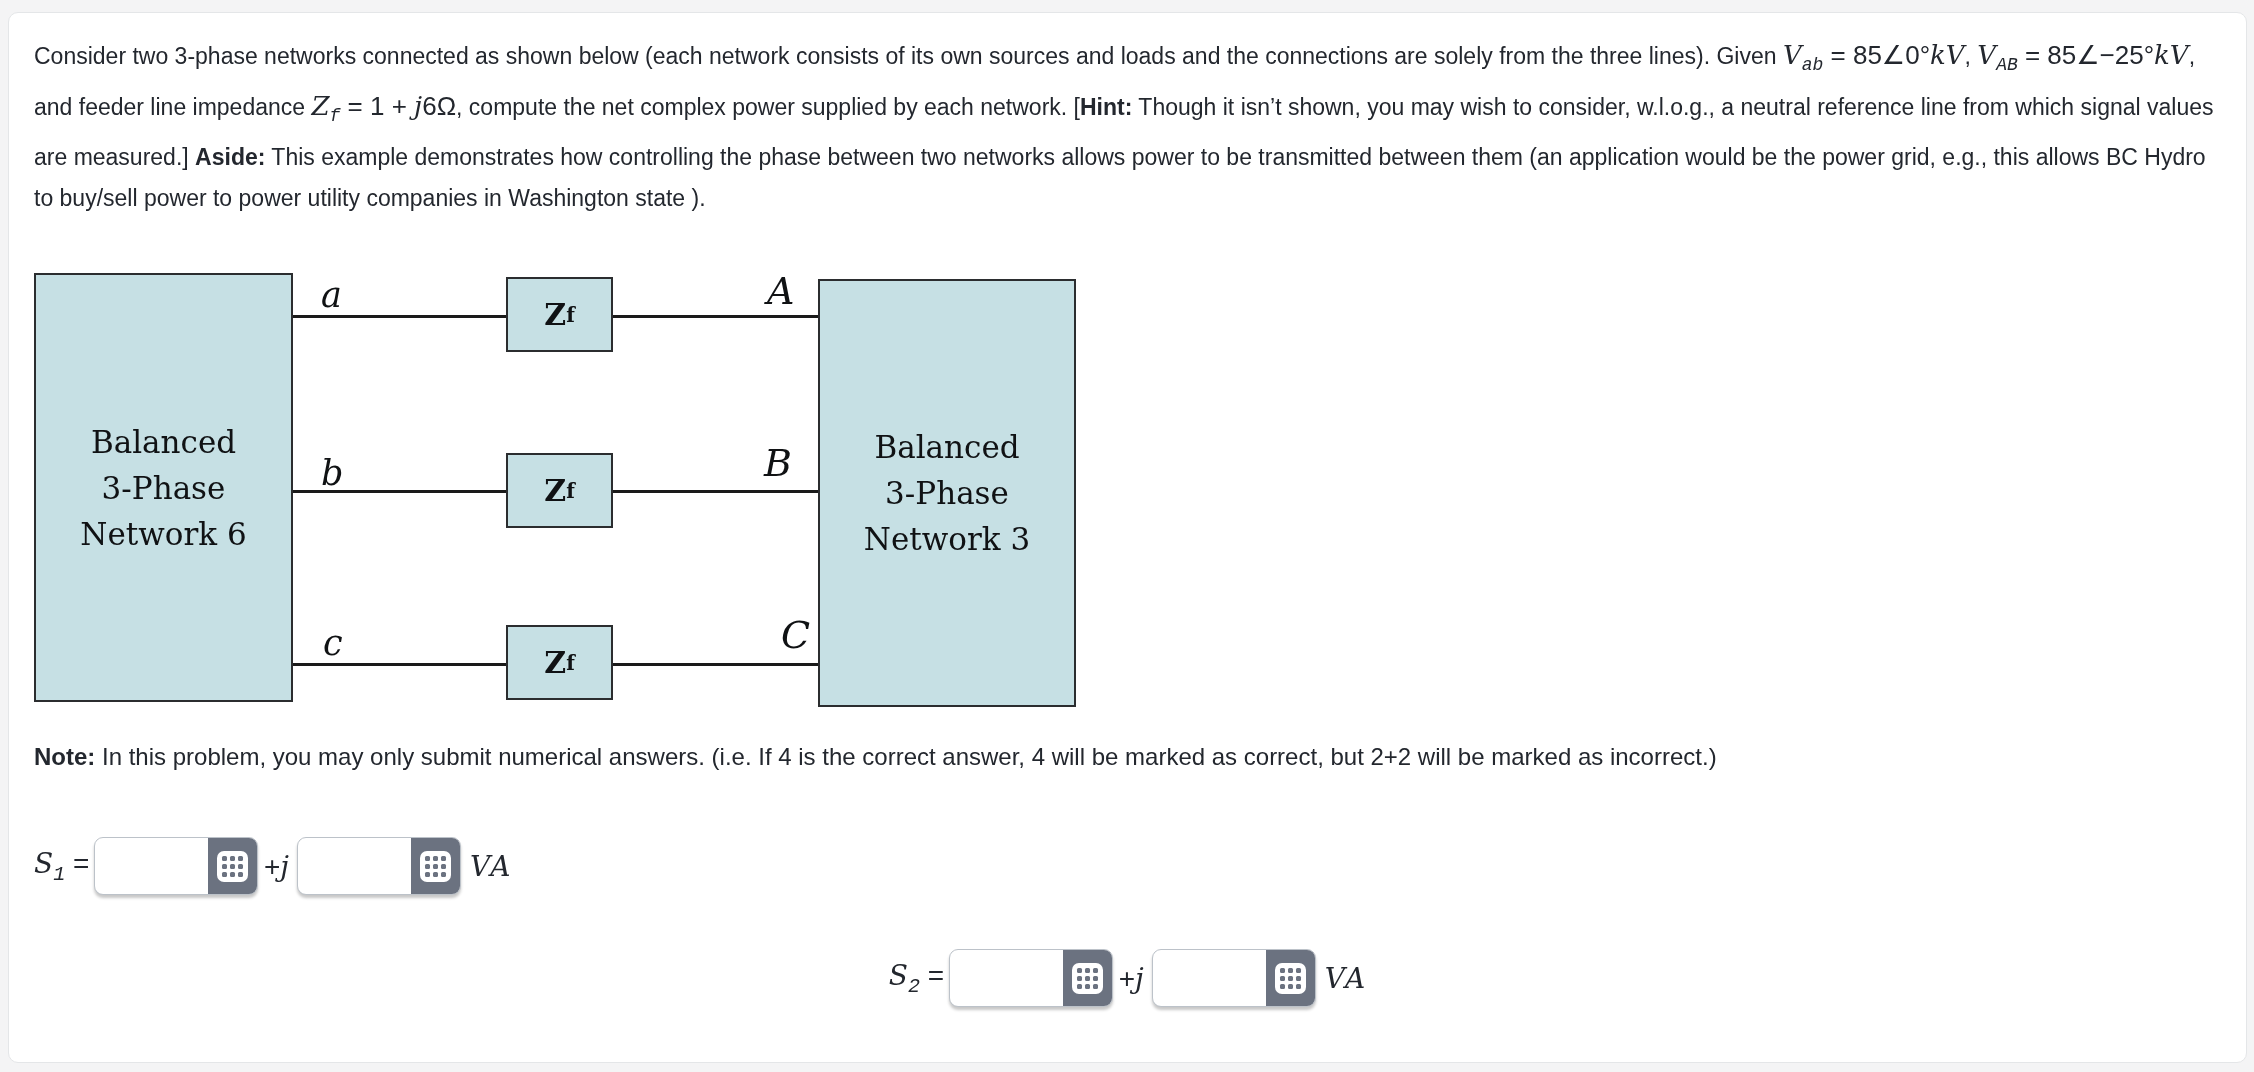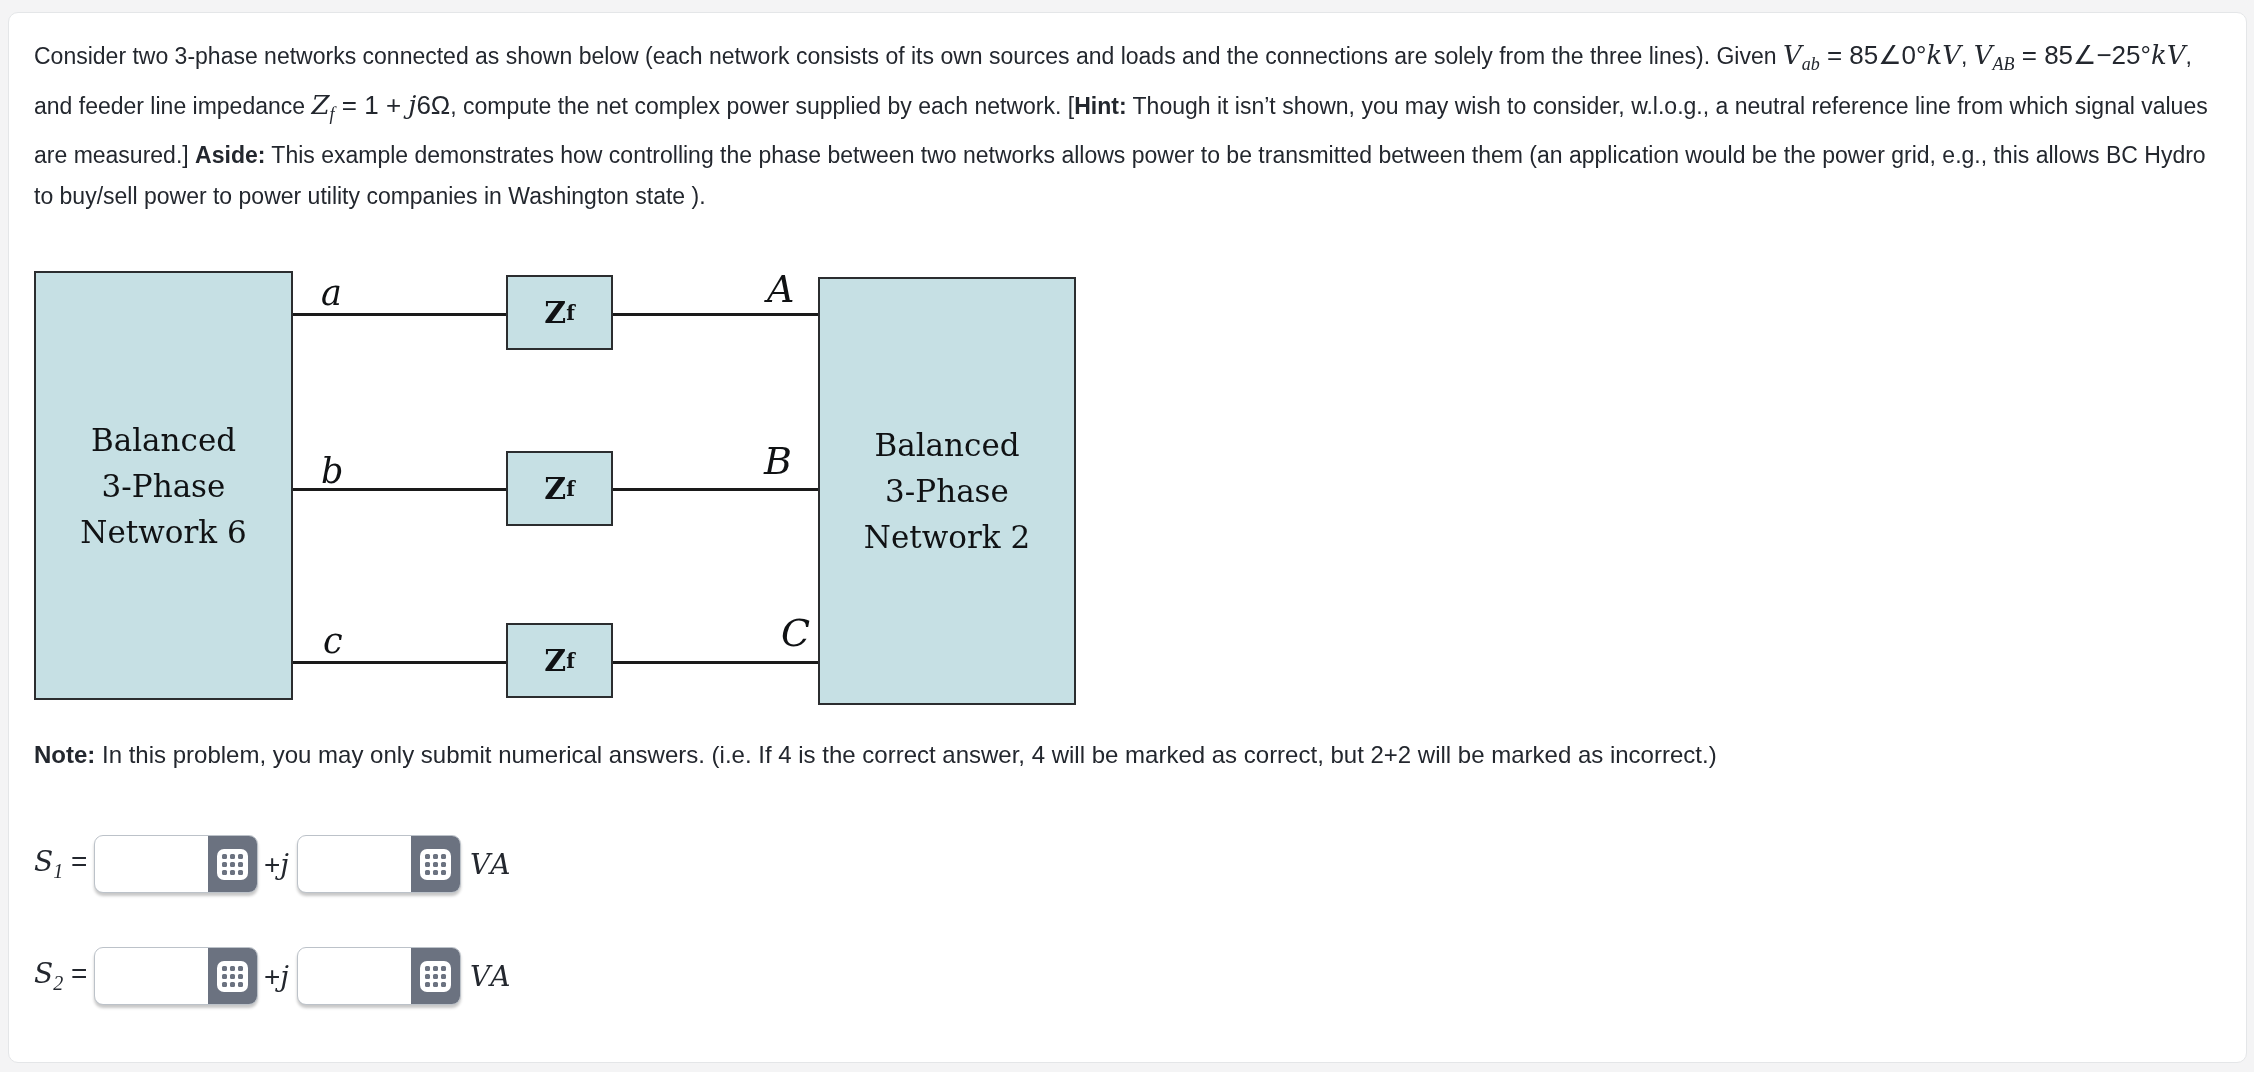--- a/index.html
+++ b/index.html
@@ -21,21 +21,21 @@
   }
   .content { padding:22px 24px 0 25px; }
 
   
   .intro { font-size:23px; line-height:41px; max-width:2192px; }
   .note  { font-size:24px; line-height:41px; margin-top:28px; }
   span.b  { font-weight:bold; }
   span.i  { }
   span.mi { font-family:"DejaVu Serif","Liberation Serif",serif; font-style:italic; font-size:26px; }
   span.mr { font-family:Liberation Sans, sans-serif; font-size:26px; }
-  span.sub{ font-family:Liberation Serif, serif; font-style:italic; font-size:18px; vertical-align:-6px; }
+  span.sub{ font-family:Liberation Mono, monospace; font-style:italic; font-size:18px; vertical-align:-6px; }
 
   
   .diagram { position:relative; width:1045px; height:435px; margin-top:54px; }
   .netbox {
     position:absolute; background:var(--boxfill,#c6e0e4);
     border:2px solid #2b2d2f; box-sizing:border-box;
     display:flex; flex-direction:column; justify-content:center; align-items:center;
     font-family:"DejaVu Serif","Liberation Serif",serif;
     font-size:31px; line-height:46px; color:#101214; text-align:center;
   }
@@ -60,21 +60,21 @@
   .term.uc { font-size:38px; }
   .term.ta { left:287px; top:2px;  }
   .term.tb { left:287px; top:180px; }
   .term.tc { left:289px; top:350px; }
   .term.tA { left:733px; top:-4px; }
   .term.tB { left:730px; top:168px; }
   .term.tC { left:747px; top:340px; }
 
   
   .ansrow { display:flex; align-items:center; height:58px; margin-top:60px; }
-  .ansrow + .ansrow { margin-top:54px; }
+  .ansrow + .ansrow { margin-top:54px;justify-content:center; }
   .anslabel { width:60px; font-size:28px; }
   .anslabel .mi, .plusj .mi, .unit { font-size:28px; }
   .anslabel .mr, .plusj .mr { font-size:28px; }
   .anslabel .sub { font-size:20px; vertical-align:-7px; }
   .igroup {
     width:164px; height:58px; box-sizing:border-box;
     background:#fff; border:1.5px solid #bcc2c9; border-radius:9px;
     box-shadow:0 3px 3px rgba(0,0,0,0.22);
     display:flex; overflow:hidden;
   }
@@ -109,21 +109,21 @@
 
     <div class="diagram">
       <div class="netbox n1">
         <div>Balanced</div>
         <div>3-Phase</div>
         <div>Network 6</div>
       </div>
       <div class="netbox n2">
         <div>Balanced</div>
         <div>3-Phase</div>
-        <div>Network 2</div>
+        <div>Network 3</div>
       </div>
 
       <div class="wire wa"></div>
       <div class="wire wb"></div>
       <div class="wire wc"></div>
 
       <div class="zbox za">
           <span>Z</span>
           <span class="zsub">f</span>
         </div>

